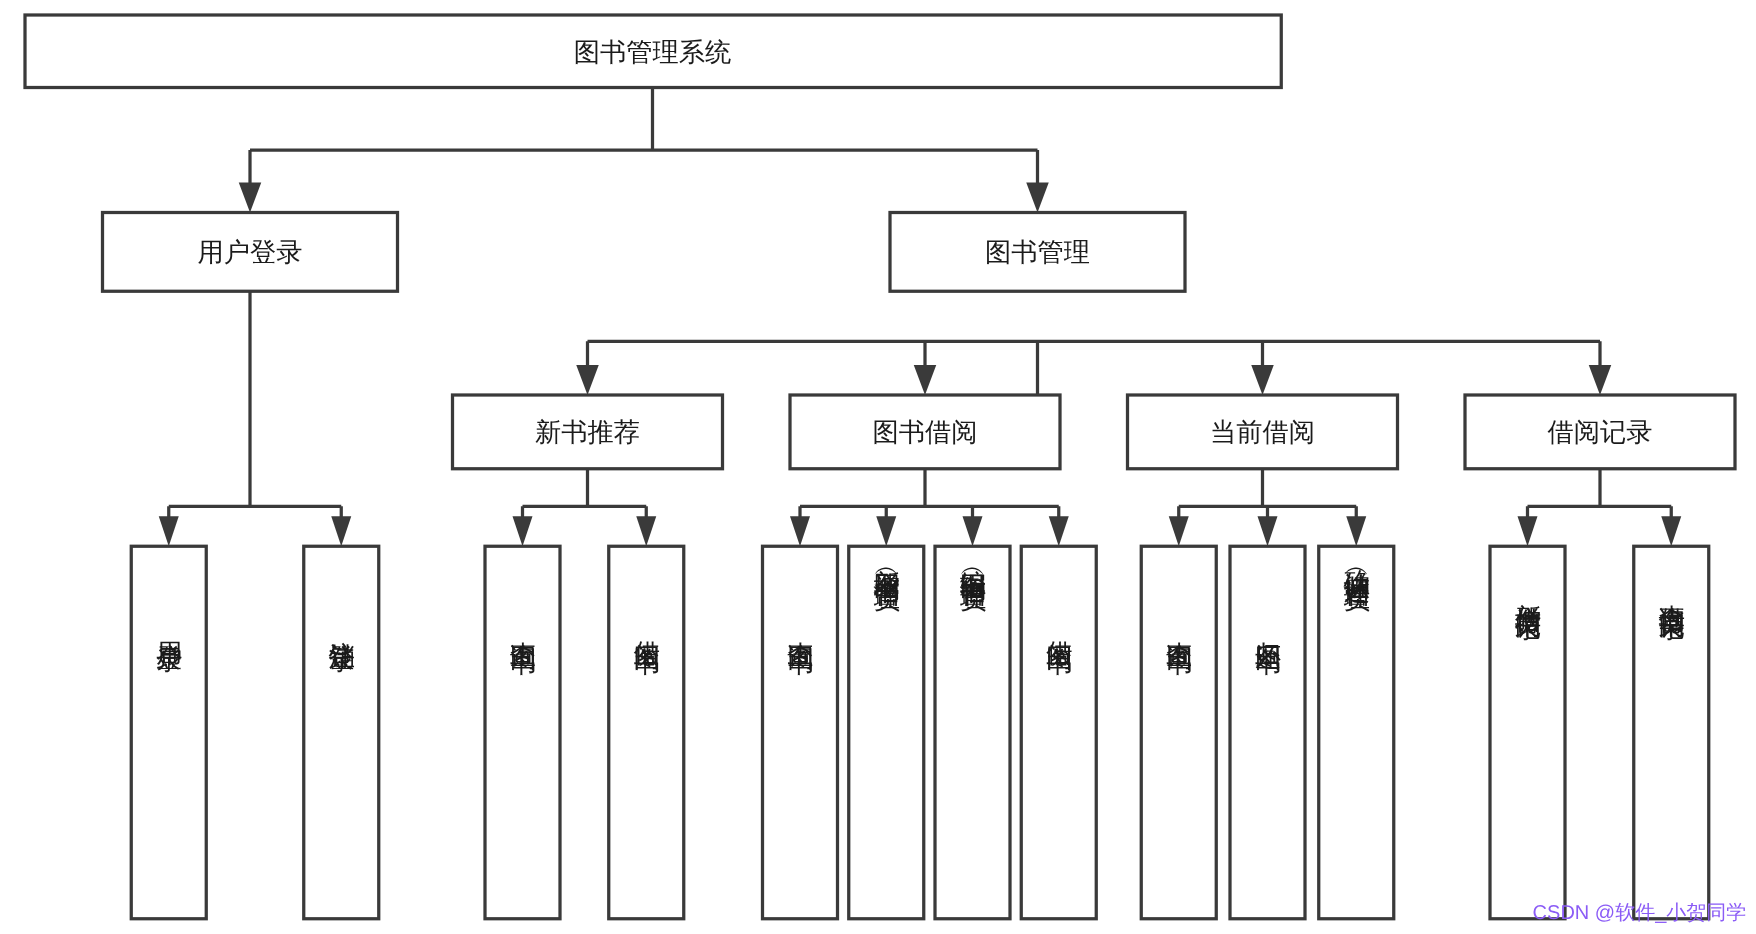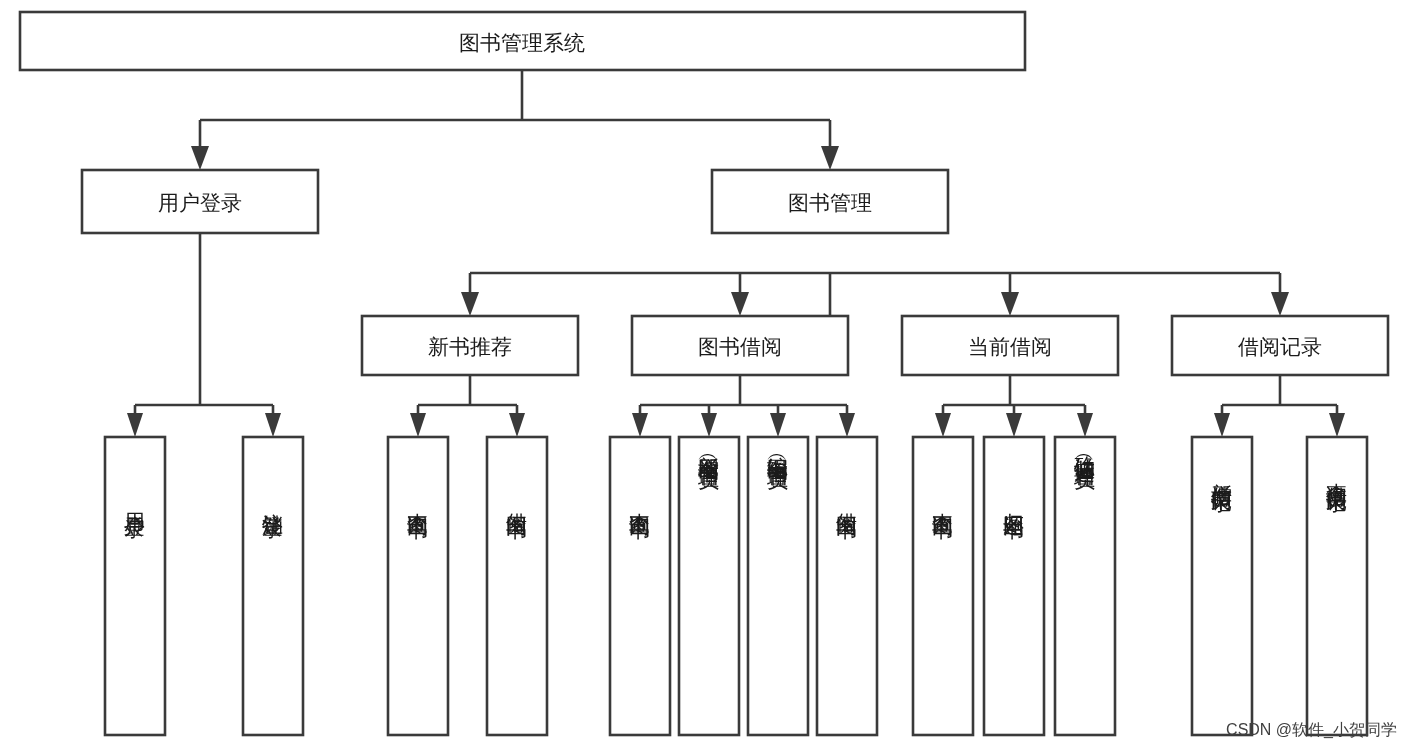--- a/index.html
+++ b/index.html
@@ -56,21 +56,21 @@
     text-orientation: upright;
     letter-spacing: 2px;
     text-anchor: middle;
   }
   .watermark {
     position: absolute;
     right: 8px;
     bottom: 6px;
     font-family: "Liberation Sans", "DejaVu Sans", sans-serif;
     font-size: 16px;
-    color: #404040;
+    color: #8b5cf6;
     white-space: nowrap;
     user-select: none;
   }
 </style>
 </head>
 <body>
 
 <div id="diagram-root">
 
   <svg id="flow" viewBox="0 0 1405 747">

